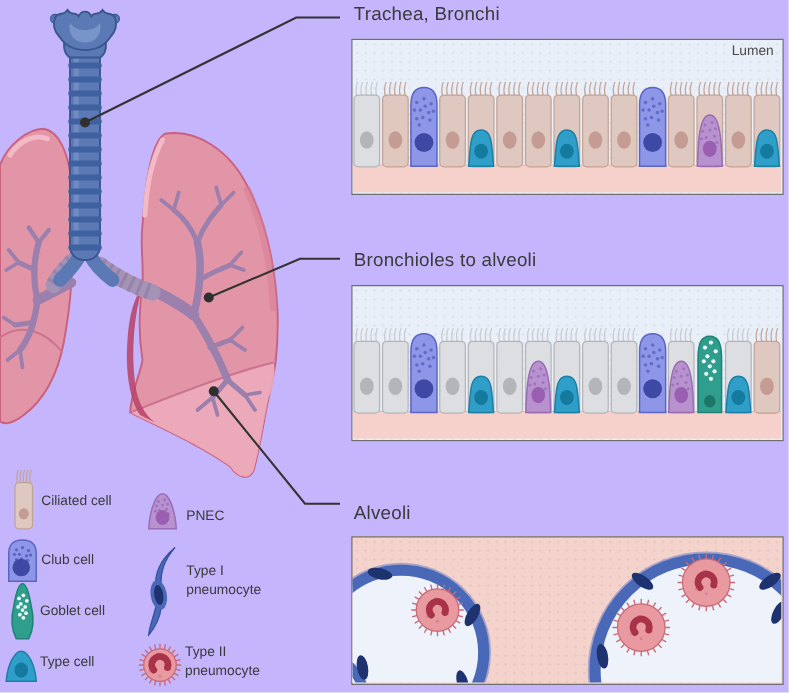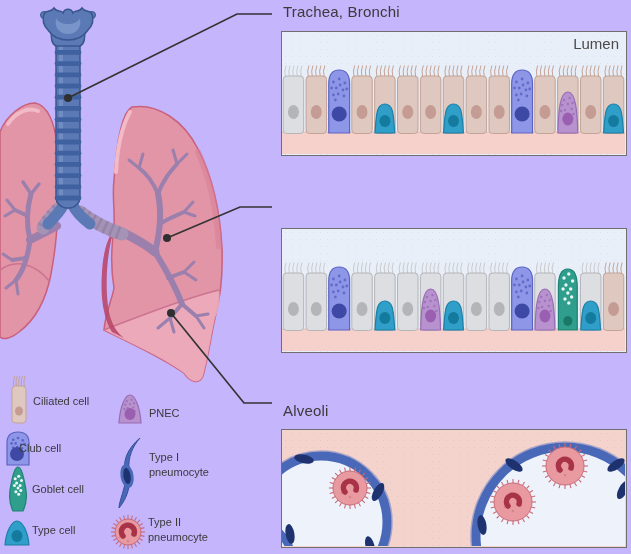--- a/index.html
+++ b/index.html
@@ -18,21 +18,21 @@
   #panel-alveoli{
     background-color:var(--alveoli-bg,#f5d3cd);
     background-image:radial-gradient(circle, rgba(160,90,90,0.12) 0.8px, transparent 0.9px);
     background-size:7px 7px;
   }
   .panel-title{
     position:absolute;font-size:15px;line-height:17px;color:#3a3a3a;letter-spacing:0.2px;
     white-space:nowrap;
   }
   .lumen-label{
-    position:absolute;right:7px;top:3px;font-size:15px;color:#4a4a4a;
+    position:absolute;right:7px;top:3px;font-size:11px;color:#4a4a4a;
   }
   .legend-item-label{
     position:absolute;font-size:11px;line-height:15px;color:#3a3a3a;white-space:pre-line;
   }
   .legend-icon{position:absolute;}
 </style>
 <style>
     .p-lung{fill:#e295a7;stroke:#c9607d;}
     .p-lowerlobe{fill:#ecabbd;opacity:.9;}
     .p-notch{fill:#b9476b;opacity:.9;}
@@ -145,20 +145,21 @@
       <path d="M68,98 L237,14 L272,14"></path>
       <circle cx="68" cy="98" r="4"></circle>
       <path d="M167,238 L240,207 L272,207"></path>
       <circle cx="167" cy="238" r="4"></circle>
       <path d="M171,313 L244,403 L272,403"></path>
       <circle cx="171" cy="313" r="4"></circle>
     </g>
   </svg>
 
   <div class="panel-title" style="left:283px;top:3px">Trachea, Bronchi</div>
+  <div class="panel-title" style="left:283px;top:200px">Bronchioles to alveoli</div>
   <div class="panel-title" style="left:283px;top:402px">Alveoli</div>
 
   <div class="panel" id="panel-trachea" style="left:281px;top:31px;width:346px;height:125px">
     <svg id="svg-epi-1" width="343" height="122" viewBox="0 0 343 122">
         <rect x="0" y="100" width="343" height="22" fill="#f6d0ca"></rect>
         <line x1="0" y1="100" x2="343" y2="100" stroke="#e7b7b0" stroke-width="1"></line>
         <path d="M3.5,45 q-1.6,-6 0.6,-11.5" stroke="#c9cacd" stroke-width="1" fill="none"></path>
         <path d="M7.466666666666667,45 q-1.6,-6 0.6,-11.5" stroke="#c9cacd" stroke-width="1" fill="none"></path>
         <path d="M11.433333333333334,45 q-1.6,-6 0.6,-11.5" stroke="#c9cacd" stroke-width="1" fill="none"></path>
         <path d="M15.4,45 q-1.6,-6 0.6,-11.5" stroke="#c9cacd" stroke-width="1" fill="none"></path>
@@ -589,21 +590,21 @@
         <circle cx="17.8" cy="10.399999999999999" r="1.3" fill="#5b63c4"></circle>
         <circle cx="10.6" cy="13.4" r="1.3" fill="#5b63c4"></circle>
         <circle cx="16.2" cy="14.6" r="1.3" fill="#5b63c4"></circle>
         <circle cx="6.6" cy="13.4" r="1.3" fill="#5b63c4"></circle>
         <circle cx="19.4" cy="14" r="1.3" fill="#5b63c4"></circle>
         <circle cx="12.2" cy="17" r="1.3" fill="#5b63c4"></circle>
         <circle cx="8.2" cy="17.6" r="1.3" fill="#5b63c4"></circle>
         <circle cx="17" cy="18.2" r="1.3" fill="#5b63c4"></circle>
         <circle cx="12" cy="24" r="7" fill="#3d49a5"></circle>
       </svg>
-    <div class="legend-item-label" style="left:19px;top:441px">Club cell</div>
+    <div class="legend-item-label" style="left:33px;top:441px">Club cell</div>
 
     <svg class="legend-icon" style="left:6px;top:465px" width="24" height="48" viewBox="0 0 24 48">
         <path d="M7,46 C3,38 3,28 5,20 C7,8 9,2 12,2 C15,2 17,8 19,20 C21,28 21,38 17,46 Z" fill="#2f9e8d" stroke="#1f8274" stroke-width="1.2"></path>
         <circle cx="9.2" cy="13.759999999999998" r="1.5" fill="#ffffff" opacity="0.92"></circle>
         <circle cx="12.7" cy="11.280000000000001" r="1.5" fill="#ffffff" opacity="0.92"></circle>
         <circle cx="15.5" cy="15.620000000000001" r="1.5" fill="#ffffff" opacity="0.92"></circle>
         <circle cx="10.6" cy="18.1" r="1.5" fill="#ffffff" opacity="0.92"></circle>
         <circle cx="14.1" cy="20.580000000000002" r="1.5" fill="#ffffff" opacity="0.92"></circle>
         <circle cx="8.5" cy="20.580000000000002" r="1.5" fill="#ffffff" opacity="0.92"></circle>
         <circle cx="12" cy="23.06" r="1.5" fill="#ffffff" opacity="0.92"></circle>

